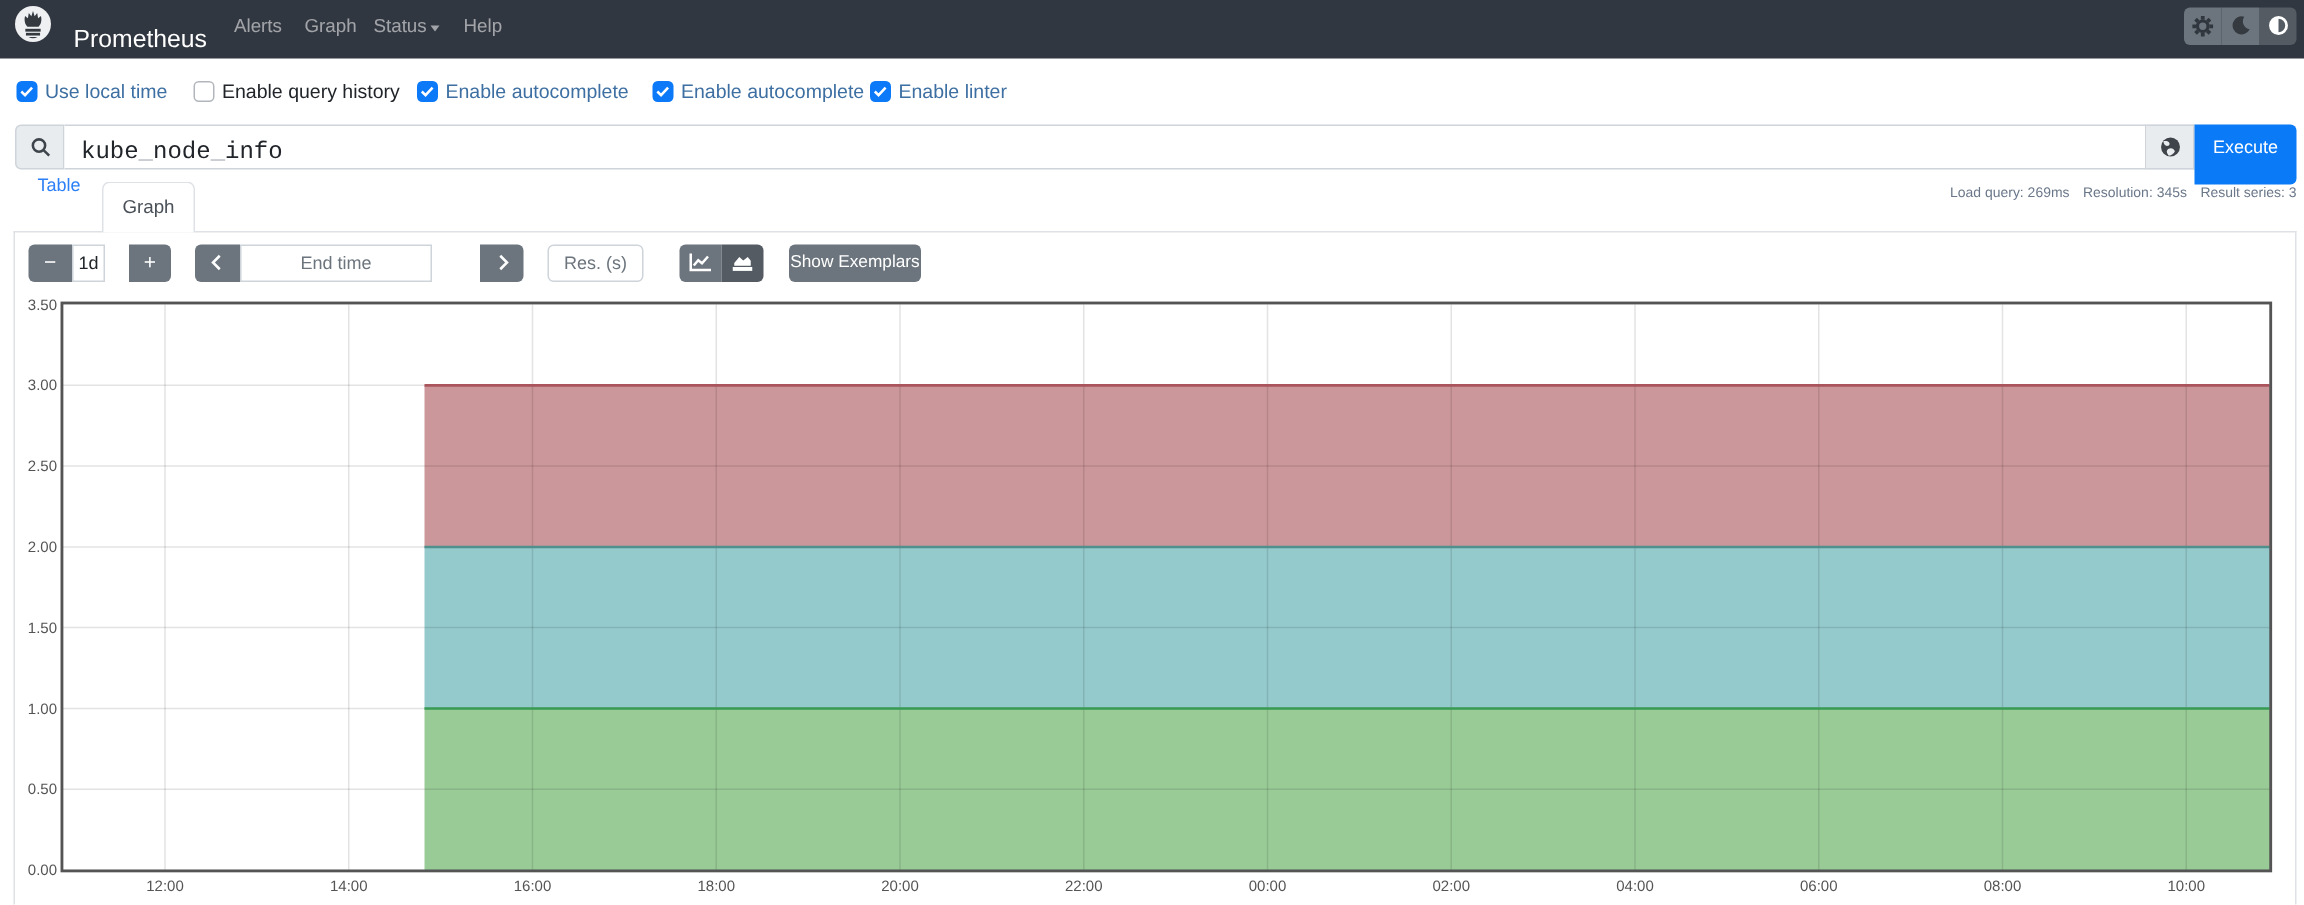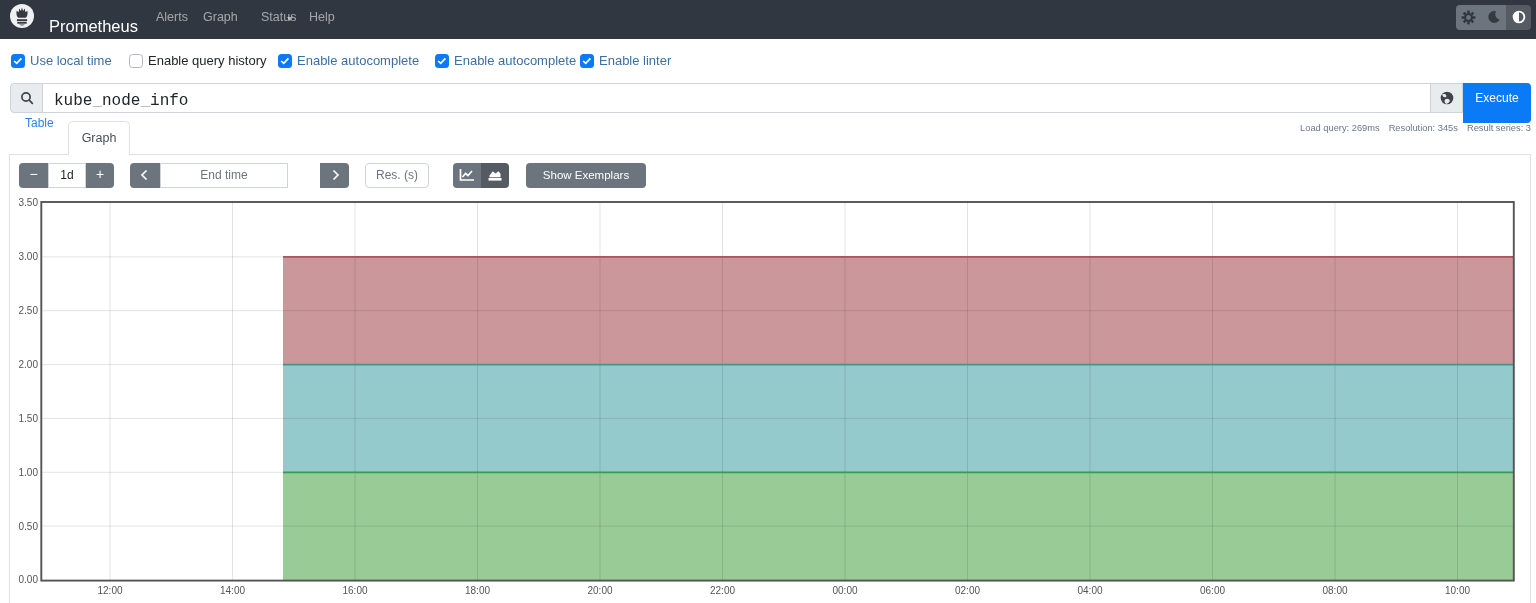--- a/index.html
+++ b/index.html
@@ -70,21 +70,21 @@
 <svg class="abs" style="left:10px;top:4px" width="24" height="24" viewBox="0 0 24 24">
   <circle cx="12" cy="12" r="12" fill="#eef0f2"></circle>
   <path d="M12 3.4 l1.1 3.5 1.7-2.3 0.6 3.6 1.9-1.5 c0.8 3-0.1 5.9-1.6 7.1 h-7.4 c-1.5-1.2-2.4-4.1-1.6-7.1 l1.9 1.5 0.6-3.6 1.7 2.3 z" fill="#343a40"></path>
   <rect x="6.9" y="15.2" width="10.2" height="1.9" fill="#343a40"></rect>
   <rect x="7.3" y="17.9" width="9.4" height="1.8" fill="#343a40"></rect>
   <path d="M9 20.6 a4.4 2.7 0 0 0 6 0 z" fill="#343a40"></path>
 </svg>
 <div id="brandtxt">Prometheus</div>
 <div class="navlink" style="left:156px">Alerts</div>
 <div class="navlink" style="left:203px">Graph</div>
-<div class="navlink" style="left:261px">Status</div>
+<div class="navlink" style="left:249px">Status</div>
 <div class="caret" style="left:287px; top:17px"></div>
 <div class="navlink" style="left:309px">Help</div>
 
 <div class="tbtn" id="tb1"></div>
 <div class="tbtn" id="tb2"></div>
 <div class="tbtn" id="tb3"></div>
 <svg class="abs" style="left:1461px;top:10px" width="15" height="15" viewBox="0 0 15 15">
   <circle cx="7.5" cy="7.5" r="3.5" fill="none" stroke="#30363d" stroke-width="2.1"></circle>
   <g stroke="#30363d" stroke-width="2.5">
     <line x1="7.5" y1="0.6" x2="7.5" y2="3.1"></line>
@@ -151,21 +151,21 @@
 
 <div id="stats"><span>Load query: 269ms</span><span>Resolution: 345s</span><span>Result series: 3</span></div>
 
 <div id="tabbar-line"></div>
 <div id="tab-table">Table</div>
 <div id="tab-graph">Graph</div>
 <div id="pbl"></div>
 <div id="pbr"></div>
 
 <div class="gbtn" style="left:19px; width:29px; border-radius:4px 0 0 4px; font-size:14px; line-height:23px;">−</div>
-<div class="ginp" style="left:48px; width:38px;">1d</div>
+<div class="ginp" style="left:48px; width:22px;">1d</div>
 <div class="gbtn" style="left:86px; width:28px; border-radius:0 4px 4px 0; font-size:14px; line-height:23px;">+</div>
 
 <div class="gbtn" style="left:130px; width:30px; border-radius:4px 0 0 4px;"></div>
 <svg class="abs" style="left:139px;top:169px" width="12" height="12" viewBox="0 0 12 12">
   <polyline points="7.5,1.5 3,6 7.5,10.5" fill="none" stroke="#fff" stroke-width="1.7"></polyline>
   </svg>
 <div class="ginp" style="left:160px; width:128px;"><span class="ph">End time</span></div>
 <div class="gbtn" style="left:320px; width:29px; border-radius:0 4px 4px 0;"></div>
 <svg class="abs" style="left:329px;top:169px" width="12" height="12" viewBox="0 0 12 12">
   <polyline points="4.5,1.5 9,6 4.5,10.5" fill="none" stroke="#fff" stroke-width="1.7"></polyline>
@@ -177,21 +177,21 @@
 <div class="gbtn" style="left:481px; width:28px; border-radius:0 4px 4px 0; background:#545b62;"></div>
 <svg class="abs" style="left:459px;top:168px" width="16" height="14" viewBox="0 0 16 14">
   <path d="M1.5 1 V12 H15" fill="none" stroke="#fff" stroke-width="1.7"></path>
   <polyline points="3.5,9 6.5,5.5 9,7.5 13,3" fill="none" stroke="#fff" stroke-width="1.7"></polyline>
 </svg>
 <svg class="abs" style="left:487px;top:168px" width="16" height="14" viewBox="0 0 16 14">
   <rect x="1.5" y="10" width="13" height="2.6" fill="#fff"></rect>
   <path d="M2.5 9.2 v-1.8 l3.4-4.1 2.6 2.3 3-2.3 2 2.5 v3.4 z" fill="#fff"></path>
 </svg>
 
-<div class="gbtn" style="left:526px; width:120px; border-radius:4px; font-size:11.5px; line-height:24px;">Show Exemplars</div>
+<div class="gbtn" style="left:526px; width:88px; border-radius:4px; font-size:11.5px; line-height:24px;">Show Exemplars</div>
 
 <svg class="abs" style="left:0;top:195px" width="1536" height="408" viewBox="0 195 1536 408">
 
   <rect x="283" y="256.9" width="1231" height="107.7" fill="#cb979a"></rect>
   <rect x="283" y="364.6" width="1231" height="107.7" fill="#95cacc"></rect>
   <rect x="283" y="472.3" width="1231" height="107.7" fill="#99cb97"></rect>
 
   <g stroke="rgba(0,0,0,0.11)" stroke-width="1">
     <line x1="110" y1="203" x2="110" y2="580"></line>
     <line x1="232.5" y1="203" x2="232.5" y2="580"></line>

